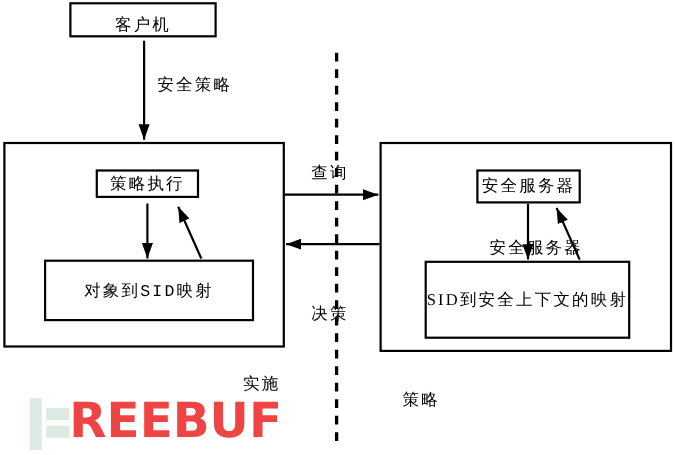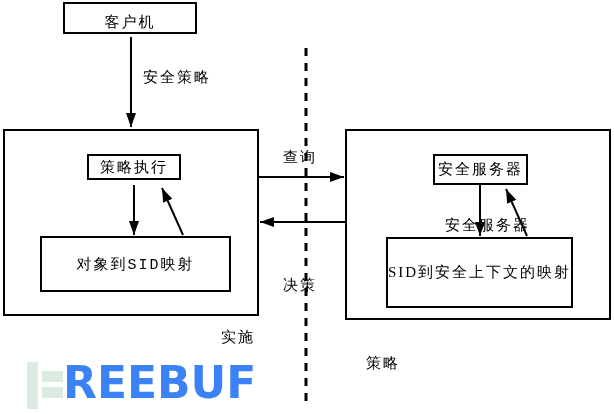--- a/index.html
+++ b/index.html
@@ -57,21 +57,21 @@
   }
   .wm-text {
     position: absolute;
     left: 63px;
     top: 361px;
     font-family: "DejaVu Sans", "Liberation Sans", sans-serif;
     font-weight: bold;
     font-size: 44px;
     line-height: 1;
     letter-spacing: 0px;
-    color: #3b82f6;
+    color: #ef4444;
     white-space: nowrap;
   }
 </style>
 </head>
 <body>
 
 <div class="canvas">
 
   <div class="wm-bar" style="left:27px; top:362px; width:11px; height:47px;"></div>
   <div class="wm-bar" style="left:42px; top:371px; width:21px; height:11px;"></div>
@@ -127,16 +127,16 @@
   <div class="box" style="left:433px; top:154px; width:95px; height:31px;">
     <span>安全服务器</span>
   </div>
 
   <div class="lbl" style="left:445px; top:216px;">安全服务器</div>
 
   <div class="box" style="left:386px; top:237px; width:187px; height:71px;">
     <span>SID到安全上下文的映射</span>
   </div>
 
-  <div class="lbl" style="left:221px; top:328px;">实施</div>
+  <div class="lbl" style="left:221px; top:340px;">实施</div>
   <div class="lbl" style="left:366px; top:354px;">策略</div>
 
 </div>
 
 </body></html>

